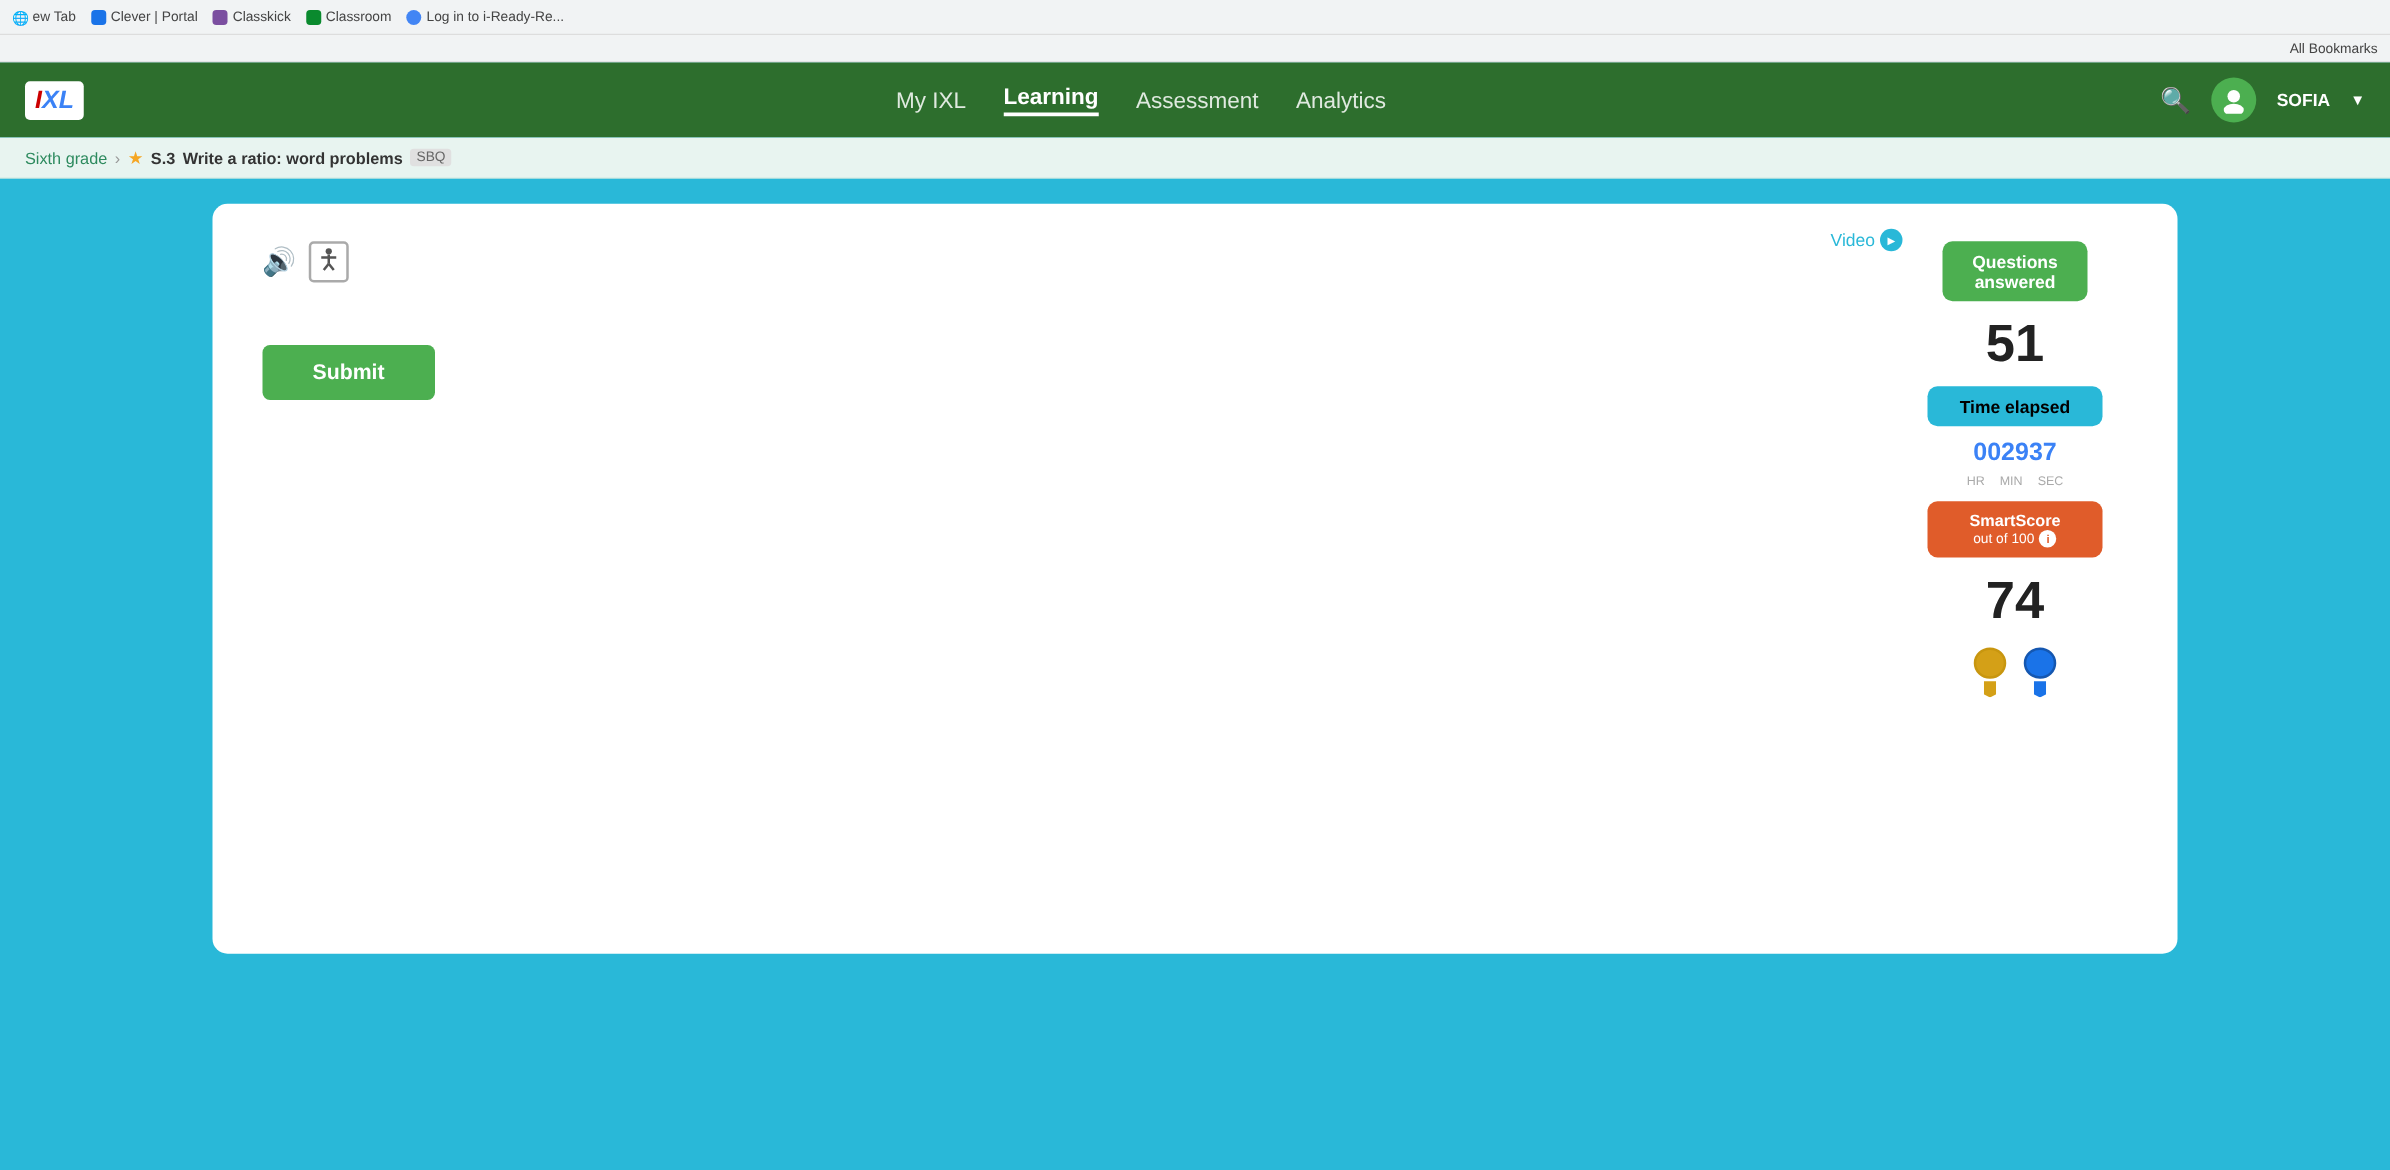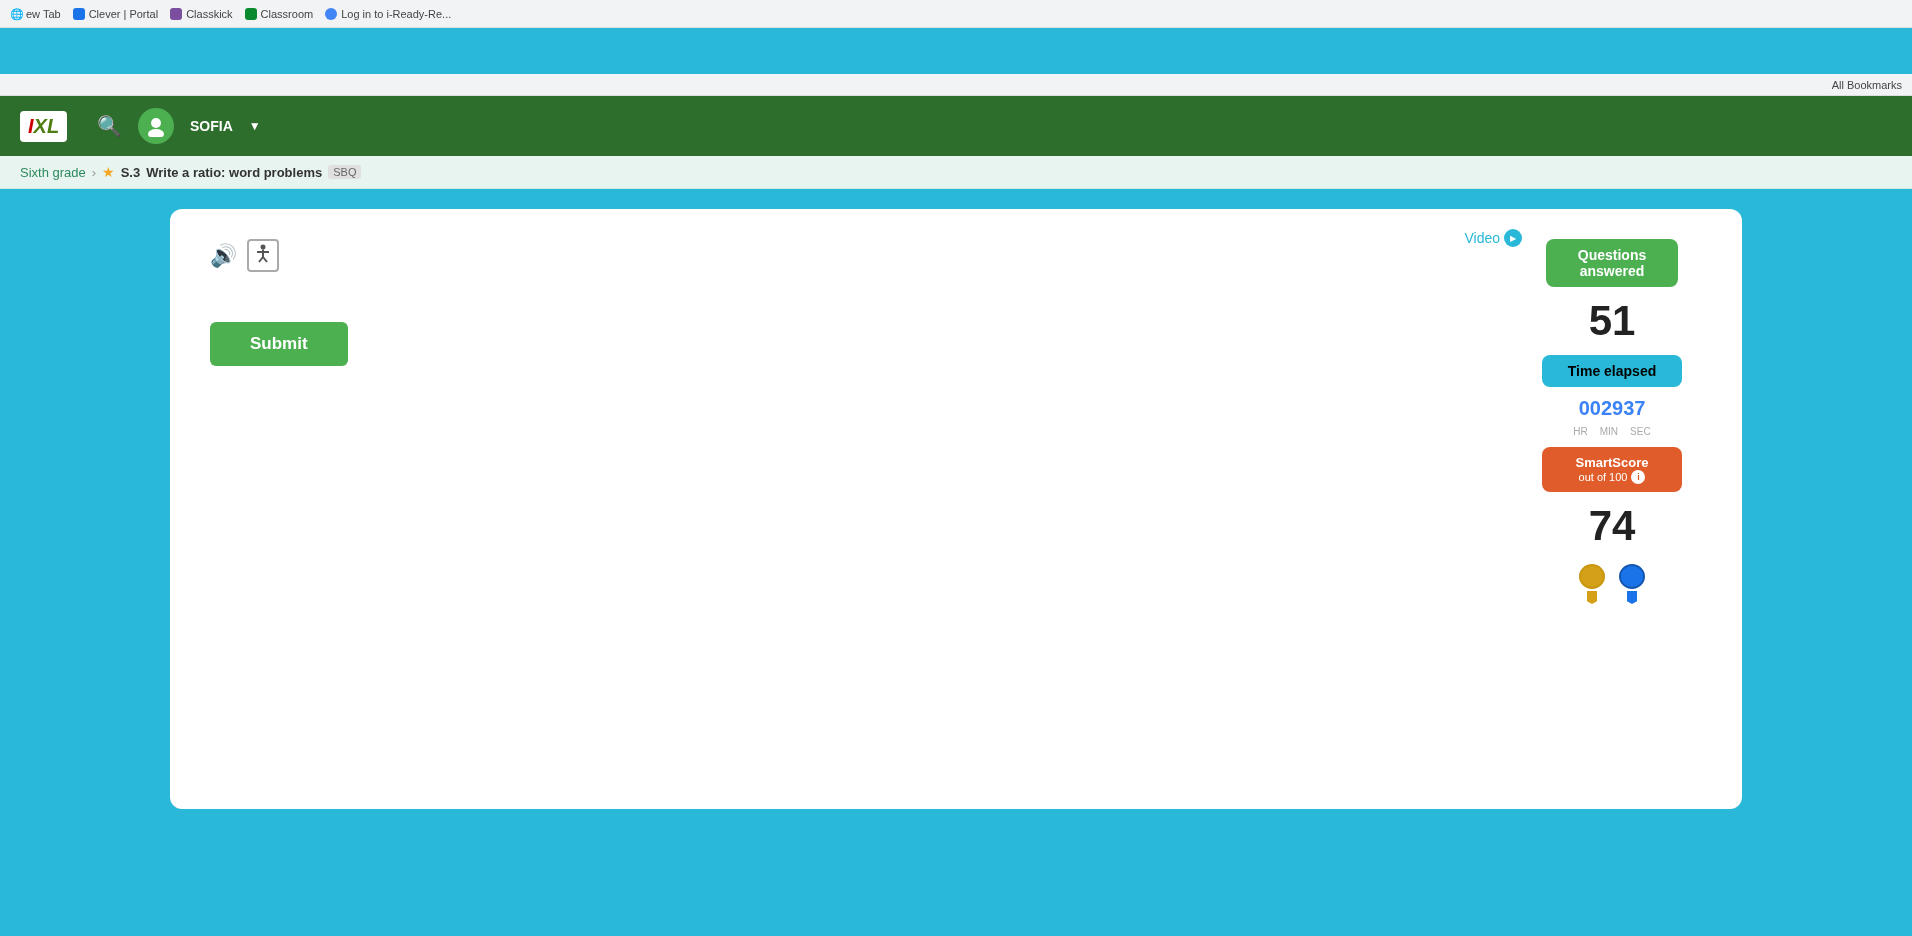--- a/index.html
+++ b/index.html
@@ -32,21 +32,20 @@
       background: #f1f3f4;
       height: 22px;
       display: flex;
       align-items: center;
       padding: 0 10px;
       gap: 8px;
       border-bottom: 1px solid #ddd;
       font-size: 11px;
       color: #444;
       justify-content: flex-end;
-      margin-top: 46px;
     }
 
     
     .nav {
       background: #2d6e2d;
       height: 60px;
       display: flex;
       align-items: center;
       padding: 0 20px;
       gap: 0;
@@ -251,21 +250,21 @@
       padding-top: 0;
     }
     .stat-box-green {
       background: #4CAF50;
       color: white;
       border-radius: 8px;
       padding: 8px 16px;
       text-align: center;
       font-size: 14px;
       font-weight: bold;
-      width: 132px;
+      width: 116px;
     }
     .stat-number {
       font-size: 42px;
       font-weight: bold;
       color: #222;
       text-align: center;
     }
     .stat-box-blue {
       background: #29b8d8;
       color: #000000;
@@ -378,21 +377,27 @@
     <span>Log in to i-Ready-Re...</span>
   </span>
 </div>
 <div class="bookmarks-bar">
   <span style="font-size:11px;">All Bookmarks</span>
 </div>
 
 <nav class="nav">
   <div class="nav-logo">
     <span style="font-style:italic;font-weight:900;font-size:20px;color:#cc0000;">I</span>
-      <span style="font-style:italic;font-weight:900;font-size:20px;color:#4d7c0f;">XL</span>
+      <span style="font-style:italic;font-weight:900;font-size:20px;color:#3b82f6;">XL</span>
+  </div>
+  <div class="nav-links">
+    <span class="nav-link">My IXL</span>
+    <span class="nav-link active">Learning</span>
+    <span class="nav-link">Assessment</span>
+    <span class="nav-link">Analytics</span>
   </div>
   <div class="nav-right">
     <span class="nav-search">🔍</span>
     <div class="nav-avatar">
       <svg width="22" height="22" viewBox="0 0 22 22">
           <circle cx="11" cy="8" r="5" fill="white"></circle>
           <ellipse cx="11" cy="19" rx="8" ry="5" fill="white"></ellipse>
         </svg>
     </div>
     <span class="nav-username">SOFIA</span>

